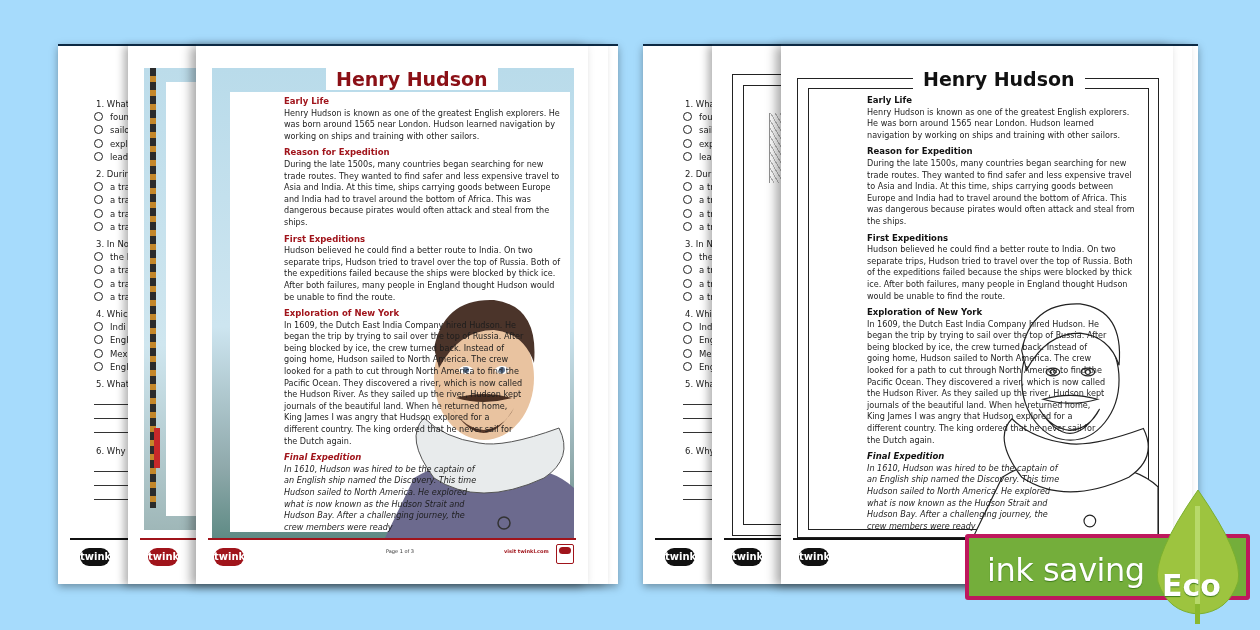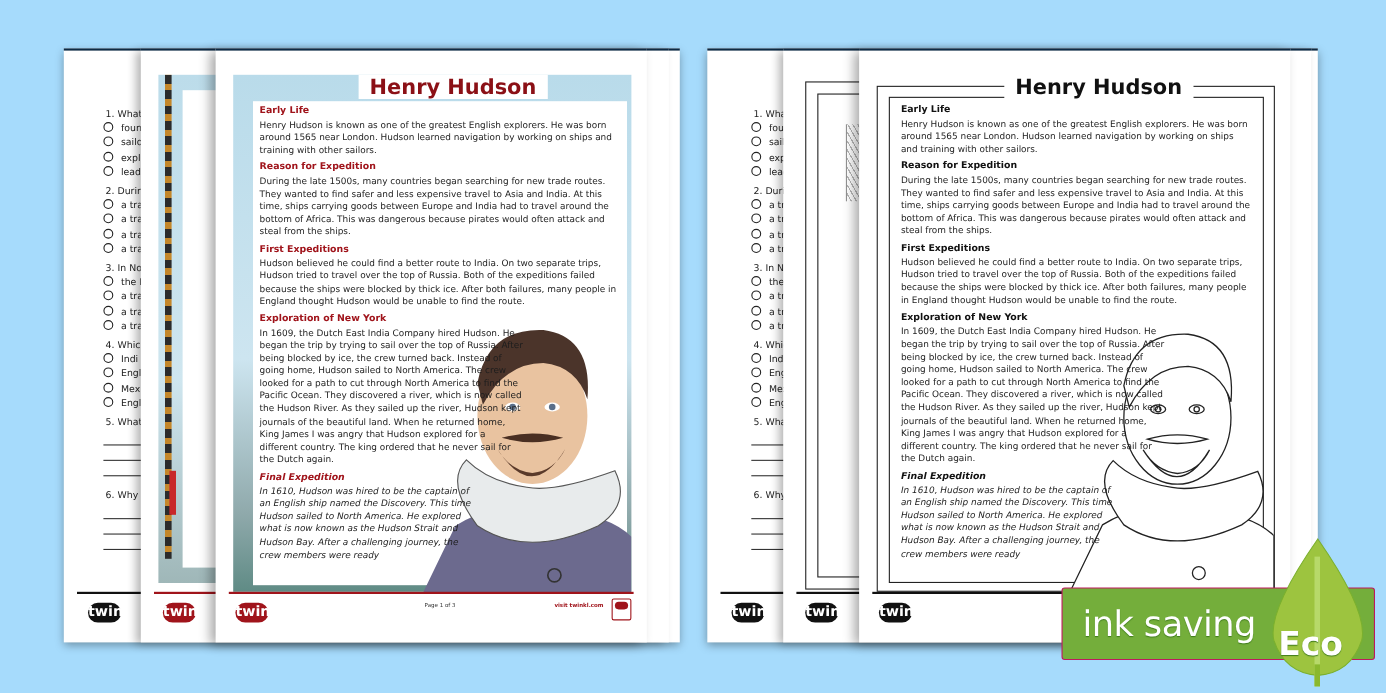--- a/index.html
+++ b/index.html
@@ -8,34 +8,34 @@
   .page.back { top: 44px; height: 540px; border-top: 2px solid #0d2a44; }
   .page.mid { top: 44px; height: 540px; box-shadow: -4px 2px 8px rgba(0,0,0,0.3); border-top: 2px solid #0d2a44; }
   .page.front { top: 44px; height: 540px; box-shadow: -5px 2px 10px rgba(0,0,0,0.35); border-top: 2px solid #0d2a44; }
   .quiz { position: absolute; left: 22px; top: 52px; font-size: 8.5px; color: #222; line-height: 13.2px; }
   .quiz .q { margin-bottom: 4px; white-space: nowrap; }
   .quiz .q .qt { display: block; margin-left: 16px; }
   .quiz .opt { display: block; padding-left: 14px; }
   .quiz .opt::before { content: ""; display: inline-block; width: 7px; height: 7px; border: 1.3px solid #222; border-radius: 50%; margin-right: 7px; vertical-align: -1px; }
   .quiz .line { display: block; margin-left: 14px; width: 60px; border-bottom: 1px solid #333; height: 14px; }
   .footer-rule { position: absolute; left: 12px; right: 12px; bottom: 44px; height: 2px; }
-  .twinkl-logo { position: absolute; bottom: 18px; width: 30px; height: 18px; border-radius: 9px; color: #fff; font-size: 13px; font-weight: bold; text-align: center; line-height: 18px; font-family: "DejaVu Sans", sans-serif; }
+  .twinkl-logo { position: absolute; bottom: 18px; width: 30px; height: 18px; border-radius: 9px; color: #fff; font-size: 10px; font-weight: bold; text-align: center; line-height: 18px; font-family: "DejaVu Sans", sans-serif; }
   .art-frame { position: absolute; }
   .content { position: absolute; background: #fff; font-size: 8.1px; line-height: 11.6px; color: #1d1d1d; }
   .title { position: absolute; font-weight: bold; font-size: 19px; text-align: center; padding: 0 10px; background: #fff; font-family: "DejaVu Sans", sans-serif; }
-  .section { margin-bottom: 5px; position: relative; z-index: 2; }
+  .section { margin-bottom: 5px; position: relative; z-index: 2; margin-left: 48px; }
   .heading { font-weight: bold; font-size: 8.5px; display: block; }
   .para { display: block; }
   .color .heading { color: #a0141b; }
   .color .title { color: #8b1016; }
   .bw .heading { color: #111; }
   .bw .title { color: #111; }
   .narrow { width: 240px; }
   .narrower { width: 200px; font-style: italic; }
-  .eco { position: absolute; left: 965px; top: 534px; width: 285px; height: 66px; background: #74ae3b; border-radius: 3px; border: 1px solid #be185d; }
+  .eco { position: absolute; left: 965px; top: 534px; width: 285px; height: 66px; background: #74ae3b; border-radius: 3px; border: 4px solid #be185d; }
   .eco-text { position: absolute; left: 18px; top: 13px; color: #fff; font-size: 32px; font-family: "DejaVu Sans", sans-serif; letter-spacing: -0.5px; text-shadow: 0 1px 1px #3e7a1a; }
   .leaf { position: absolute; left: 1148px; top: 486px; width: 100px; height: 140px; }
   .eco-label { position: absolute; left: 1162px; top: 545px; color: #fff; font-size: 30px; font-weight: bold; font-family: "DejaVu Sans", sans-serif; text-shadow: 0 1px 1px #3e7a1a; margin-top: 23px; }
   .pagenum { position: absolute; bottom: 30px; font-size: 5px; color: #333; }
   .visit { position: absolute; bottom: 30px; font-size: 5px; color: #a0141b; font-weight: bold; }
 </style>
 </head>
 <body>
 
 <div class="color">

